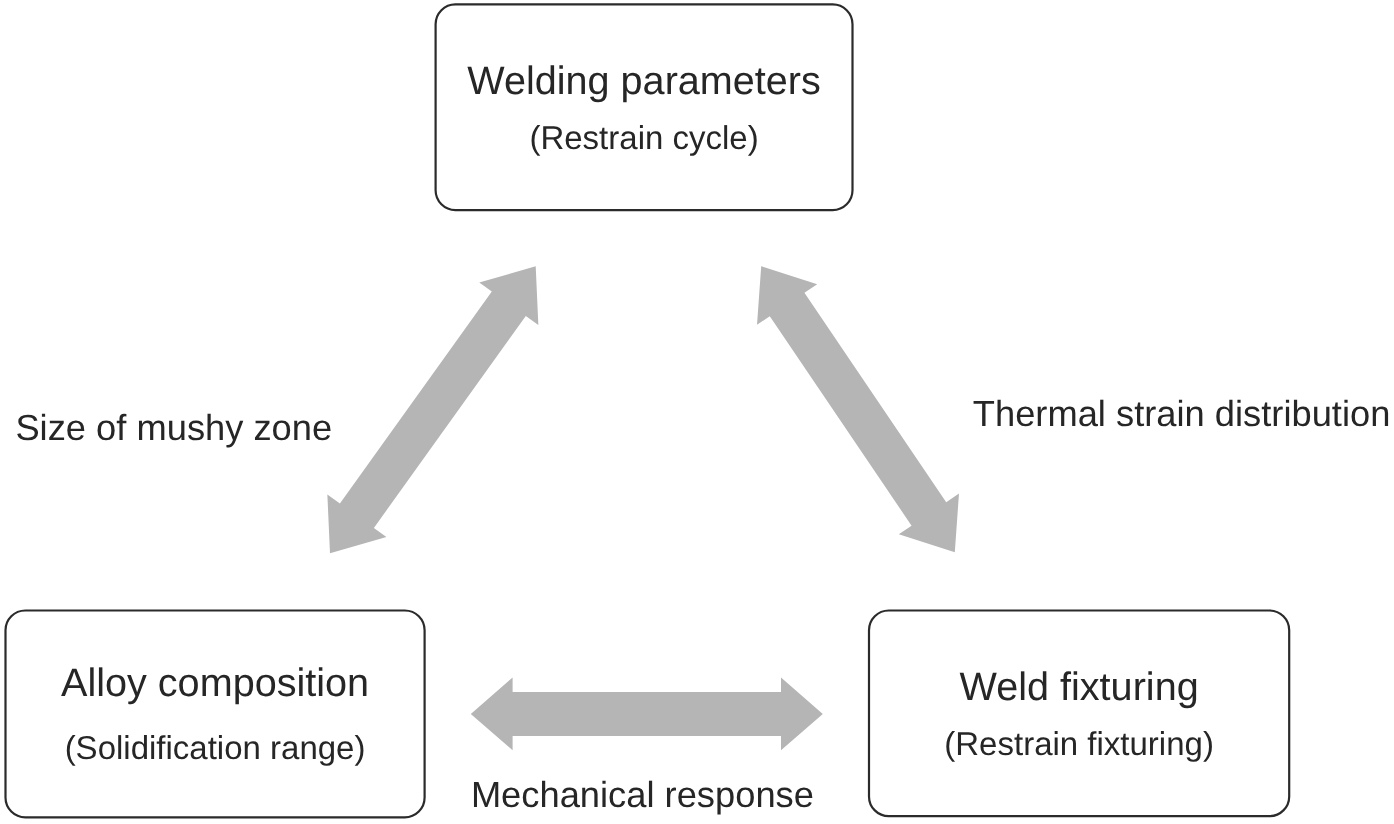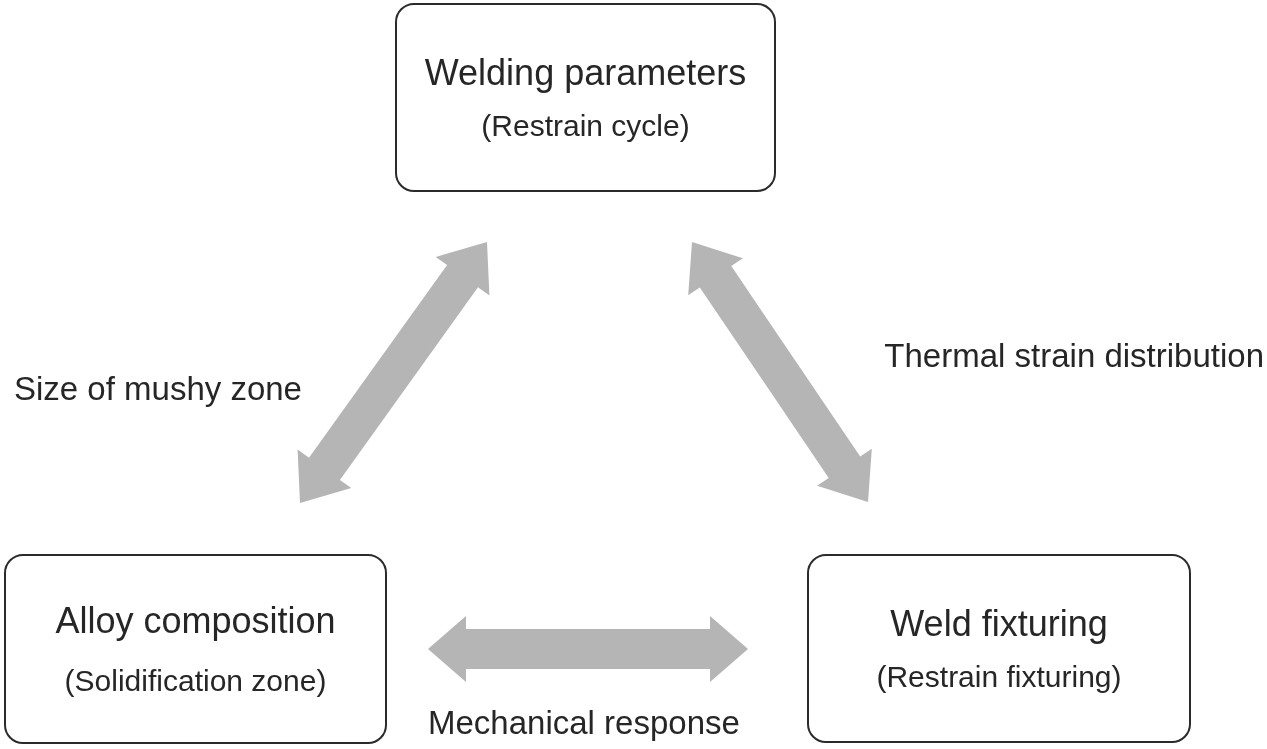--- a/index.html
+++ b/index.html
@@ -41,51 +41,51 @@
     line-height: 1.1;
     white-space: nowrap;
   }
   .node-box .node-subtitle {
     font-size: 30px;
     line-height: 1.1;
     white-space: nowrap;
   }
   .box-top    { left: 395px; top: 3px;   width: 381px; height: 189px; }
   .box-left   { left: 4px;   top: 554px; width: 383px; height: 190px; gap: 24px; }
-  .box-right  { left: 789px; top: 554px; width: 384px; height: 189px; margin-left: 18px; }
+  .box-right  { left: 789px; top: 554px; width: 384px; height: 189px; }
 
   .edge-label {
     position: absolute;
     font-size: 33px;
     line-height: 44px;
     white-space: nowrap;
   }
   .label-left   { left: 14px;  top: 352px; text-align: left; margin-top: 15px; }
-  .label-right  { right: 3px;  top: 334px; text-align: right; }
-  .label-bottom { left: 428px; top: 701px; width: 332px; text-align: left; }
+  .label-right  { right: 3px;  top: 354px; text-align: right; }
+  .label-bottom { left: 418px; top: 701px; width: 332px; text-align: center; }
 </style>
 </head>
 <body>
 
 <div class="canvas" style="background: rgb(255, 255, 255); color: rgb(38, 38, 38);">
 
   <svg class="arrows-layer" viewBox="0 0 1267 749" xmlns="http://www.w3.org/2000/svg">
     <polygon id="arrow-left" class="arrow" points="300.0,503.0 351.3,488.1 339.9,479.9 478.0,287.2 489.4,295.4 487.0,242.0 435.7,256.9 447.1,265.1 309.0,457.8 297.6,449.6" fill="#b5b5b5"></polygon>
     <polygon id="arrow-right" class="arrow" points="692.0,242.0 688.2,295.3 699.8,287.4 828.7,477.9 817.1,485.7 868.0,502.0 871.8,448.7 860.2,456.6 731.3,266.1 742.9,258.3" fill="#b5b5b5"></polygon>
     <polygon id="arrow-bottom" class="arrow" points="428.0,649.0 466.0,682.0 466.0,669.0 710.0,669.0 710.0,682.0 748.0,649.0 710.0,616.0 710.0,629.0 466.0,629.0 466.0,616.0" fill="#b5b5b5"></polygon>
   </svg>
 
   <div class="node-box box-top" style="border-color: rgb(43, 43, 43);">
     <div class="node-title">Welding parameters</div>
     <div class="node-subtitle">(Restrain cycle)</div>
   </div>
 
   <div class="node-box box-left" style="border-color: rgb(43, 43, 43);">
     <div class="node-title">Alloy composition</div>
-    <div class="node-subtitle">(Solidification zone)</div>
+    <div class="node-subtitle">(Solidification range)</div>
   </div>
 
   <div class="node-box box-right" style="border-color: rgb(43, 43, 43);">
     <div class="node-title">Weld fixturing</div>
     <div class="node-subtitle">(Restrain fixturing)</div>
   </div>
 
   <div class="edge-label label-left">Size of mushy zone</div>
 
   <div class="edge-label label-right">Thermal strain distribution</div>

